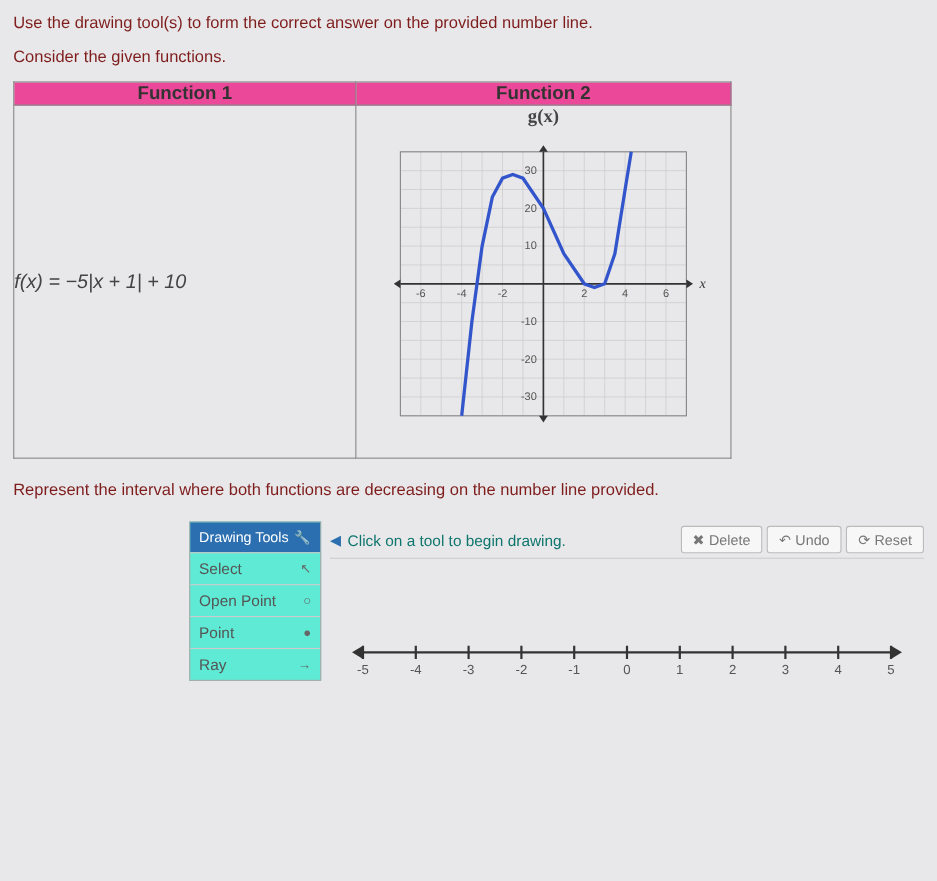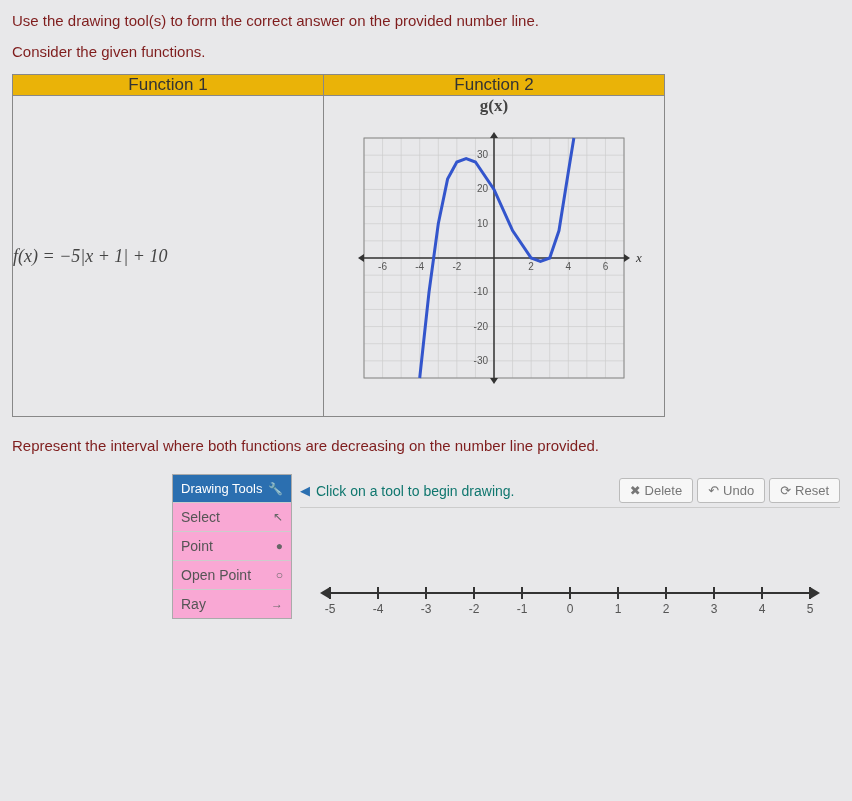--- a/index.html
+++ b/index.html
@@ -1,24 +1,24 @@
 <!DOCTYPE html>
 <html><head>
 <meta charset="utf-8">
 <style>
 body{margin:0;padding:12px;font-family:Arial,Helvetica,sans-serif;background:#e8e8ea;color:#444}
 .instr{font-size:15px;color:#7f1d1d;margin-bottom:14px}
 table.ftab{border-collapse:collapse;margin-bottom:20px}
 table.ftab td,table.ftab th{border:1.5px solid #888;padding:0}
-.hdr{font-weight:normal;color:#333;font-size:17px;padding:8px 0;background:#eab308}
-.cell1{width:310px;height:320px;vertical-align:middle;padding-left:12px;font-family:Liberation Serif, serif;font-size:18px;font-style:italic}
+.hdr{font-weight:bold;color:#333;font-size:17px;padding:8px 0;background:#ec4899}
+.cell1{width:310px;height:320px;vertical-align:middle;padding-left:12px;font-family:Liberation Sans, sans-serif;font-size:18px;font-style:italic}
 .cell2{width:340px;height:320px;vertical-align:top;text-align:center;padding:8px}
 .glabel{font-family:'Times New Roman',serif;font-size:17px;font-weight:bold;margin-bottom:2px}
 .tools-wrap{margin-left:160px;margin-top:20px;display:flex;align-items:flex-start}
-.tools{width:150px;border:1px solid #aaa;background:#f9a8d4;font-size:14px}
+.tools{width:150px;border:1px solid #aaa;background:#5eead4;font-size:14px}
 .tools-hdr{background:#2b6fb0;color:#fff;padding:6px 8px;font-size:13px;display:flex;justify-content:space-between;align-items:center}
 .tools-hdr .wrench{font-size:12px}
 .tool-row{display:flex;justify-content:space-between;align-items:center;padding:6px 8px;border-top:1px solid #ccc;color:#555;cursor:pointer}
 .tool-ico{font-size:12px;color:#666}
 .canvas{flex:1;margin-left:8px}
 .canvas-hdr{display:flex;align-items:center;padding:4px 0;border-bottom:1px solid #ccc}
 .hint{color:#0f766e;font-size:14px;flex:1}
 .hint-arrow{color:#2b6fb0;margin-right:6px;font-size:13px}
 .btn{border:1px solid #bbb;background:#f7f7f7;color:#777;padding:4px 10px;font-size:13px;margin-left:4px;border-radius:3px;cursor:pointer;display:flex;align-items:center;gap:4px}
 .numline{margin-top:60px;padding:0 10px}
@@ -106,26 +106,26 @@
     <div class="tools-hdr">
       <span>Drawing Tools</span>
       <span class="wrench">🔧</span>
     </div>
     <div id="tool-rows">
         <div class="tool-row">
           <span>Select</span>
           <span class="tool-ico">↖</span>
         </div>
         <div class="tool-row">
+          <span>Open Point</span>
+          <span class="tool-ico">○</span>
+        </div>
+        <div class="tool-row">
           <span>Point</span>
           <span class="tool-ico">●</span>
-        </div>
-        <div class="tool-row">
-          <span>Open Point</span>
-          <span class="tool-ico">○</span>
         </div>
         <div class="tool-row">
           <span>Ray</span>
           <span class="tool-ico">→</span>
         </div>
       </div>
   </div>
 
   <div class="canvas">
     <div class="canvas-hdr">

